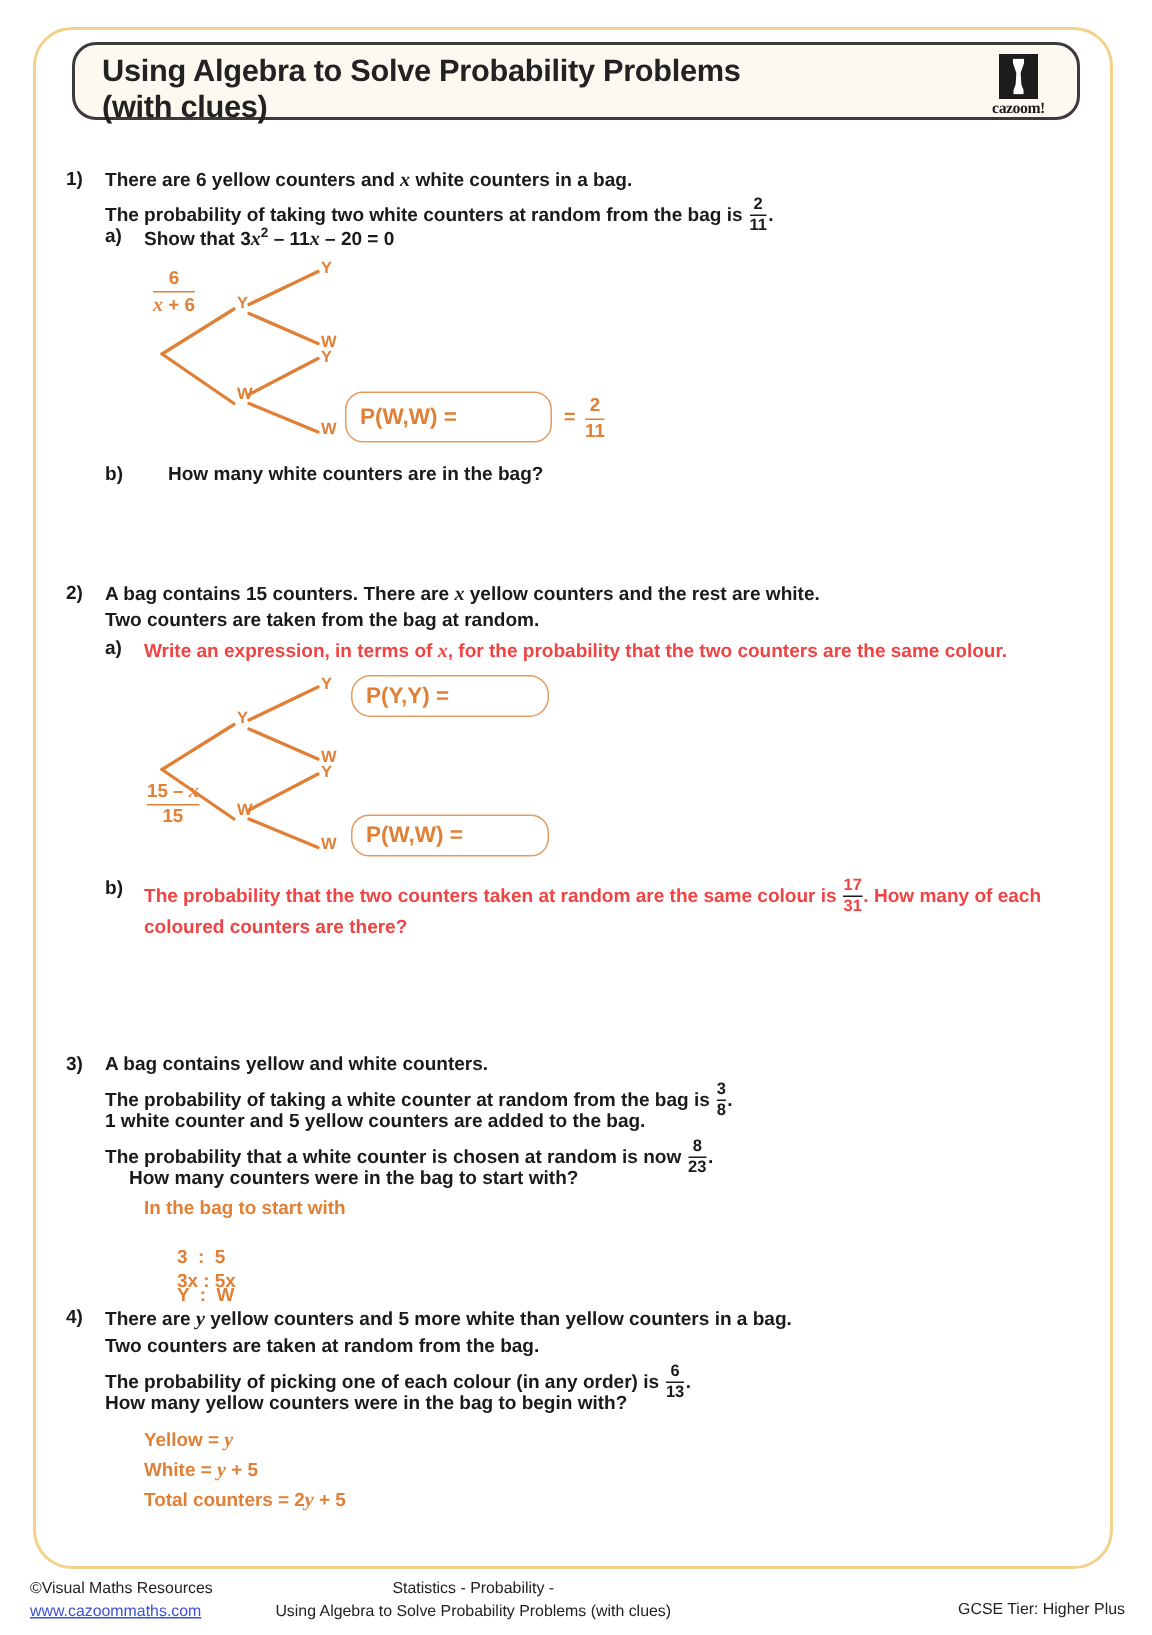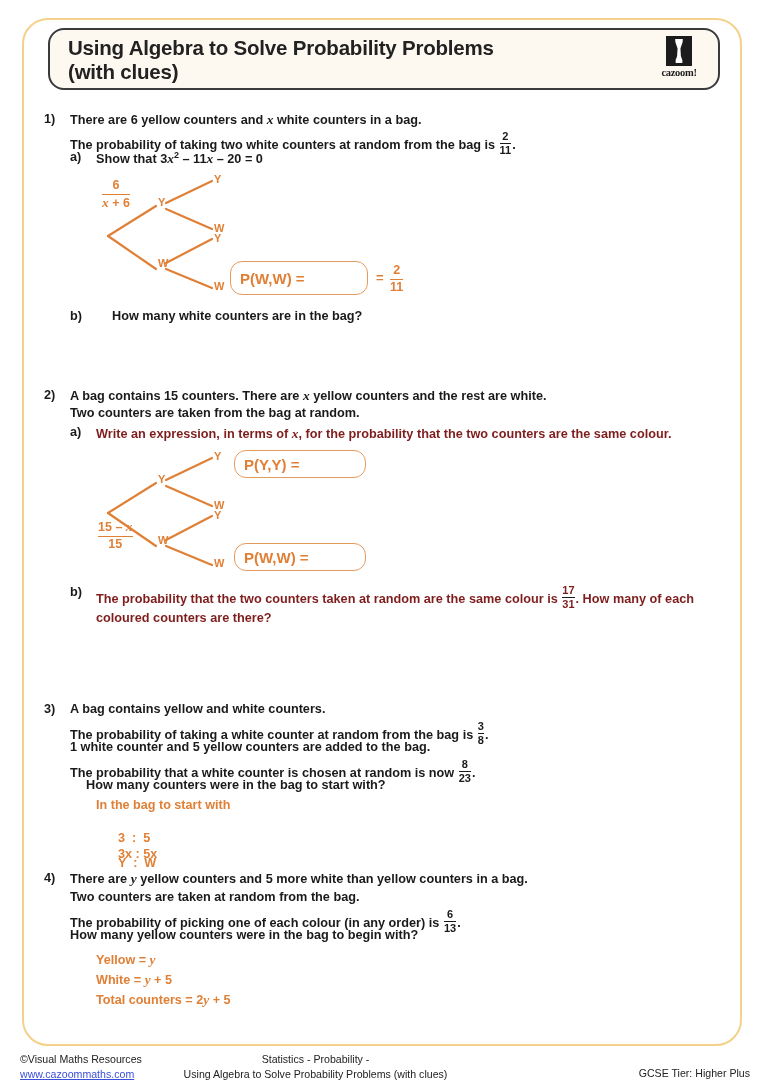--- a/index.html
+++ b/index.html
@@ -8,21 +8,21 @@
     font-family:"Liberation Sans",sans-serif;
     -webkit-font-smoothing:antialiased;
     position:relative;overflow:hidden;
   }
   .page-frame{
     position:absolute;left:22px;top:18px;width:720px;height:1028px;
     border:2.5px solid #f3d18a;border-radius:26px;box-sizing:border-box;
     background:#ffffff;
   }
   .header-box{
-    position:absolute;left:48px;top:28px;width:672px;height:62px;
+    position:absolute;left:48px;top:28px;width:672px;height:52px;
     border:2.2px solid #3b3b3b;border-radius:16px;background:#fdf8f0;
     box-sizing:border-box;
   }
   .header-title{
     position:absolute;left:18px;top:6px;width:580px;
     font-size:20.5px;font-weight:bold;color:#222;line-height:1.18;
     letter-spacing:-0.2px;
   }
   .logo{
     position:absolute;right:12px;top:6px;width:54px;height:50px;
@@ -33,21 +33,21 @@
     content:"";position:absolute;left:50%;top:3px;transform:translateX(-50%);
     width:12px;height:24px;background:#ffffff;
     clip-path:polygon(18% 0%,82% 0%,80% 14%,62% 40%,66% 72%,78% 88%,78% 100%,22% 100%,22% 88%,34% 72%,38% 40%,20% 14%);
   }
   .logo-text{font-size:10.5px;font-weight:bold;color:#1c1c1c;margin-top:1px;letter-spacing:-0.3px;font-family:"Liberation Serif",serif;}
 
   .content{position:absolute;left:0;top:0;width:768px;height:1090px;}
   .qnum{position:absolute;font-size:12.7px;font-weight:bold;color:#1a1a1a;}
   .qline{position:absolute;font-size:12.7px;font-weight:bold;color:#1a1a1a;white-space:nowrap;}
   .sub{position:absolute;font-size:12.7px;font-weight:bold;color:#1a1a1a;white-space:nowrap;}
-  .wrapline{position:absolute;font-size:12.7px;font-weight:bold;color:#7f1d1d;line-height:1.38;}
+  .wrapline{position:absolute;font-size:12.7px;font-weight:bold;color:#ef4444;line-height:1.38;}
   .it{font-style:italic;font-family:"Liberation Serif",serif;font-weight:bold;font-size:13.4px;}
   .sup{font-size:9px;vertical-align:super;}
 
   .frac{display:inline-block;vertical-align:-0.42em;text-align:center;line-height:1;margin:0 1px;}
   .frac .n{display:block;font-size:11px;line-height:1.05;}
   .frac .b{display:block;height:1.4px;background:#1a1a1a;margin:0.5px 0;}
   .frac .d{display:block;font-size:11px;line-height:1.05;}
 
   .ofrac{display:inline-block;vertical-align:-0.45em;text-align:center;line-height:1;}
   .ofrac .n{display:block;font-size:12.5px;line-height:1.1;color:#e08037;font-weight:bold;}
@@ -155,21 +155,21 @@
     <div class="tlabel" style="left:58px;top:82px;">W</div>
     <div class="tlabel" style="left:114px;top:-2px;">Y</div>
     <div class="tlabel" style="left:114px;top:47px;">W</div>
     <div class="tlabel" style="left:114px;top:57px;">Y</div>
     <div class="tlabel" style="left:114px;top:105px;">W</div>
     <div class="tfrac" style="left:-2px;top:68px;">
       <span class="ofrac"><span class="n">15 – <span class="it" style="color:#e08037">x</span></span><span class="b"></span><span class="d">15</span></span>
     </div>
   </div>
 
-  <div class="abox" style="left:234px;top:450px;width:132px;height:28px;">
+  <div class="abox" style="left:234px;top:450px;width:132px;height:28px;border-radius:13px;">
     <span>P(Y,Y) =</span>
   </div>
   <div class="abox" style="left:234px;top:543px;width:132px;height:28px;">
     <span>P(W,W) =</span>
   </div>
 
   <div class="sub" style="left:70px;top:585px;">b)</div>
   <div class="wrapline" style="left:96px;top:585px;width:630px;">The probability that the two counters taken at random are the same colour is <span class="frac"><span class="n">17</span><span class="b"></span><span class="d">31</span></span>. How many of each coloured counters are there?</div>
 
   <div class="qnum" style="left:44px;top:702px;">3)</div>

